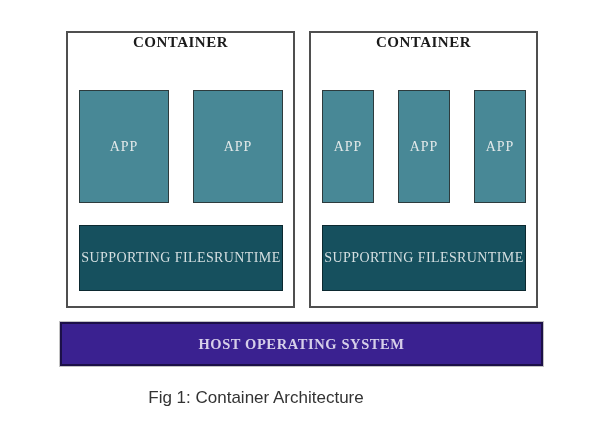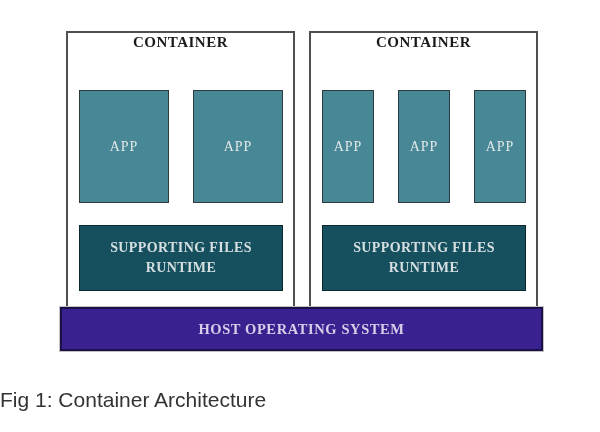--- a/index.html
+++ b/index.html
@@ -58,56 +58,56 @@
   .supporting-box {
     position: absolute;
     left: 11px;
     right: 10px;
     top: 192px;
     height: 66px;
     background: var(--supporting-fill, #16505e);
     border: 1.5px solid var(--supporting-border, #0c2930);
     box-sizing: border-box;
     display: flex;
-    flex-direction: column;
+    flex-direction: row;
     align-items: center;
     justify-content: center;
     text-align: center;
     color: var(--supporting-text, #d5dfe1);
-    font-weight: bold;
+    font-weight: normal;
     font-size: 14px;
     line-height: 1.45;
     letter-spacing: 0.4px;
   }
   .host-bar {
     position: absolute;
     left: 60px;
-    top: 307px;
+    top: 322px;
     width: 483px;
     height: 44px;
     background: var(--host-fill, #3a2190);
     border: 2px solid var(--host-border, #1c1048);
     box-shadow: 0 0 0 1px #c2c2c2;
     box-sizing: border-box;
     display: flex;
     align-items: center;
     justify-content: center;
     color: var(--host-text, #d6cfe9);
     font-weight: bold;
     font-size: 14.5px;
     letter-spacing: 0.6px;
   }
   .caption {
     position: absolute;
     left: 0;
     top: 388px;
     width: 512px;
-    text-align: left;
+    text-align: center;
     font-family: "Liberation Sans", "DejaVu Sans", sans-serif;
-    font-size: 21px;
+    font-size: 17px;
     color: var(--caption-text, #333333);
   }
 </style>
 </head>
 <body>
 
 <div class="page">
 
   <div class="container-box container-left">
     <div class="container-title">CONTAINER</div>

